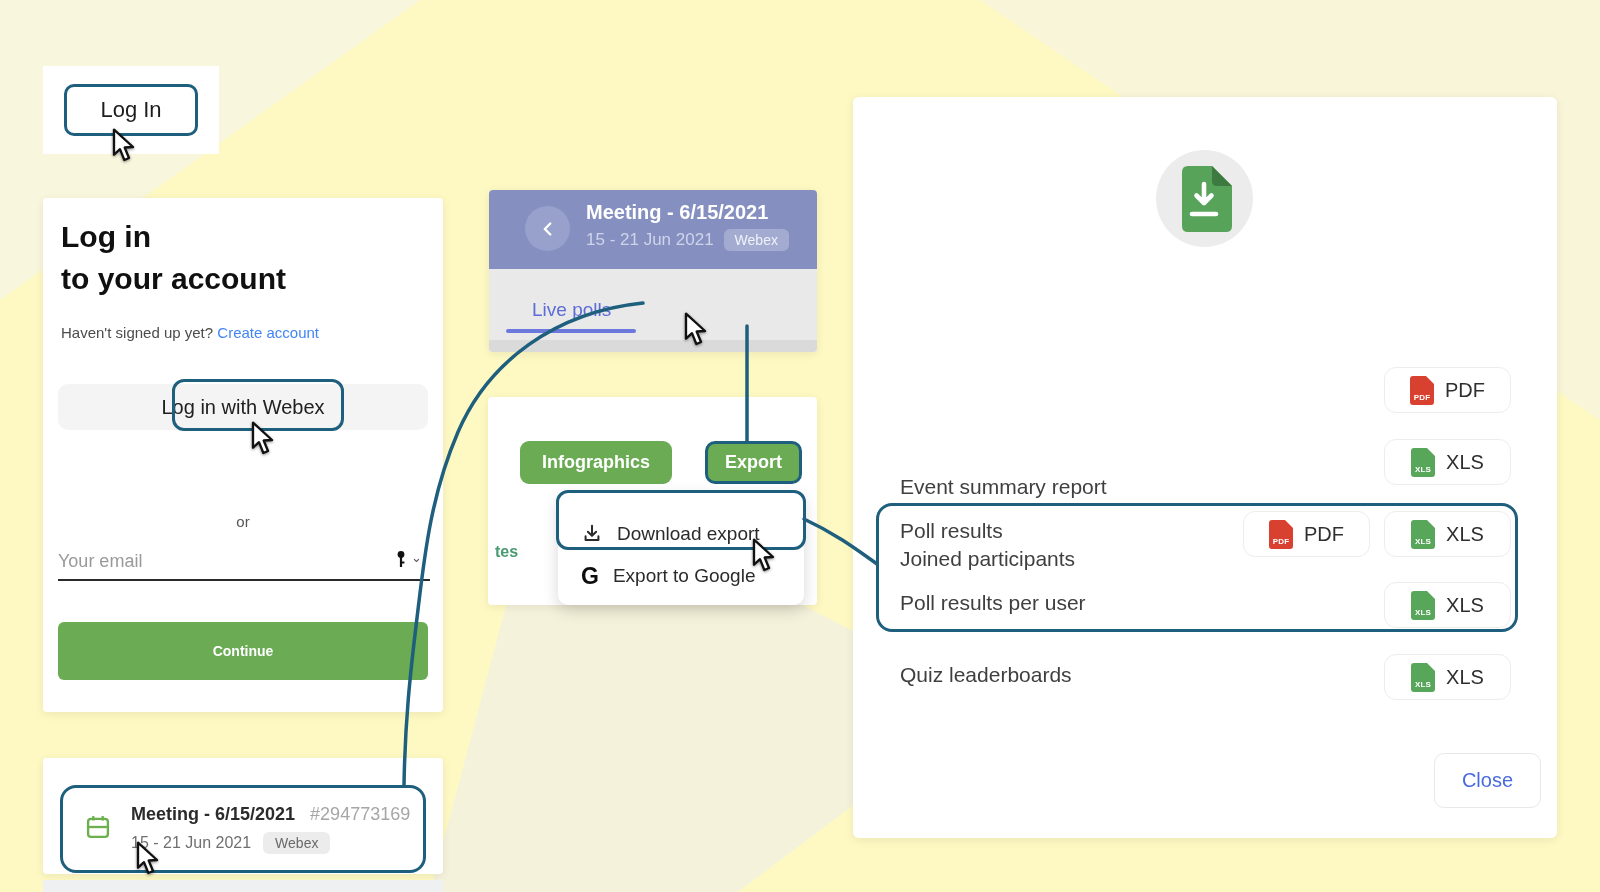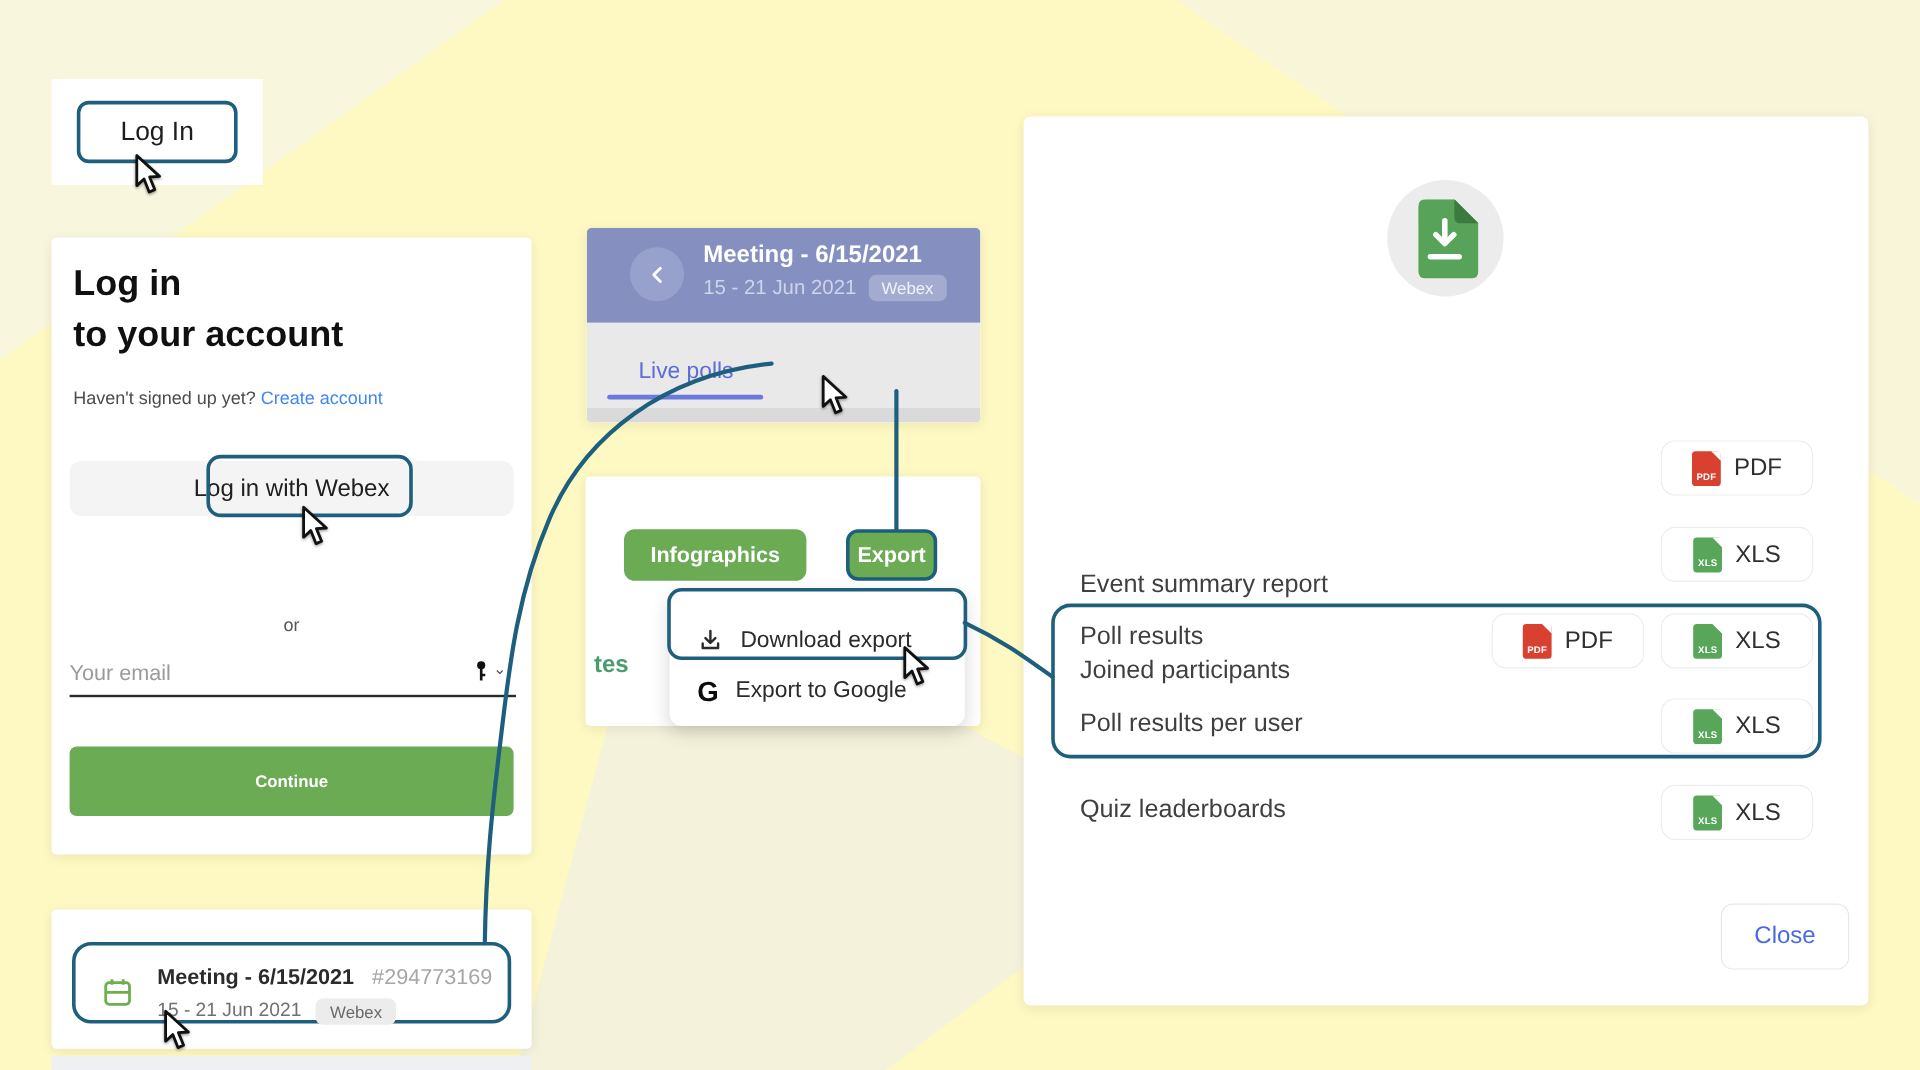--- a/index.html
+++ b/index.html
@@ -59,22 +59,22 @@
   .tabbar-strip { position:absolute; left:0; bottom:0; width:328px; height:12px; background:#dadada; }
   .tab-live { position:absolute; left:43px; top:30px; font-size:19px; color:#5d6cd6; }
   .tab-underline { position:absolute; left:17px; top:139px; width:130px; height:4px; background:#6b79dd; border-radius:2px; }
 
   
   .analytics-card { left:488px; top:397px; width:329px; height:208px; border-radius:4px; }
   .green-btn { position:absolute; top:44px; height:43px; background:#6aab54; border:none; border-radius:9px;
     color:#fff; font-size:18px; font-weight:700; font-family:inherit;
     display:flex; align-items:center; justify-content:center; }
   .btn-infographics { left:32px; width:152px; }
-  .btn-export { left:217px; width:76px; border:3.5px solid #1e5f7e; border-radius:10px; }
-  .frag { position:absolute; top:146px; font-size:20px; font-weight:700; color:#4a9b70; }
+  .btn-export { left:217px; width:97px; border:3.5px solid #1e5f7e; border-radius:10px; }
+  .frag { position:absolute; top:146px; font-size:16px; font-weight:700; color:#4a9b70; }
   .frag-left { left:7px; }
   .frag-right { left:310px; }
 
   
   .export-menu { left:558px; top:492px; width:246px; height:113px; border-radius:10px;
     box-shadow:0 5px 16px rgba(0,0,0,.16); z-index:30; }
   .menu-item { position:absolute; left:0; width:246px; height:56px; display:flex; align-items:center; gap:14px;
     padding-left:23px; font-size:19px; color:#2b2b2b; background:transparent; border:none; font-family:inherit; }
   .menu-item-1 { top:14px;text-align:center; }
   .menu-item-2 { top:56px; }
@@ -98,21 +98,21 @@
     font-size:8px; font-weight:700; color:#fff; letter-spacing:.2px; }
   .file-ic.pdf { background:#d8402f; }
   .file-ic.xls { background:#58a65a; }
   .poll-hl { position:absolute; left:23px; top:406px; width:642px; height:129px; border-radius:16px; pointer-events:none; }
   .close-btn { position:absolute; left:581px; top:656px; width:107px; height:55px; background:#fff;
     border:1px solid #e8e8e8; border-radius:10px; font-size:20px; color:#4a6be0; font-family:inherit; }
 
   
   .meeting-item-card { left:43px; top:758px; width:400px; height:116px; border-radius:4px; }
   .meeting-item-strip { position:absolute; left:43px; top:880px; width:400px; height:12px; background:#eef0f1; box-shadow:none; }
-  .meeting-item { position:absolute; left:17px; top:27px; width:366px; height:68px; border-radius:16px; background:#fff; }
+  .meeting-item { position:absolute; left:17px; top:27px; width:366px; height:88px; border-radius:16px; background:#fff; }
   .mi-cal { position:absolute; left:21px; top:25px; }
   .mi-title-row { position:absolute; left:68px; top:16px; font-size:18px; }
   .mi-title { font-weight:700; color:#2b2b2b; }
   .mi-id { color:#a6a6a6; margin-left:10px; font-weight:400; }
   .mi-sub { position:absolute; left:68px; top:44px; font-size:16px; color:#707070; display:flex; align-items:center; gap:12px; }
   .mi-badge { background:#ececec; color:#6a6a6a; font-size:14px; padding:3px 12px; border-radius:6px; }
 
   
   .connectors { position:absolute; left:0; top:0; width:1600px; height:892px; z-index:40; pointer-events:none; }
   .cursor { position:absolute; z-index:60; pointer-events:none; filter:drop-shadow(0 1px 1.5px rgba(0,0,0,.45)); }

